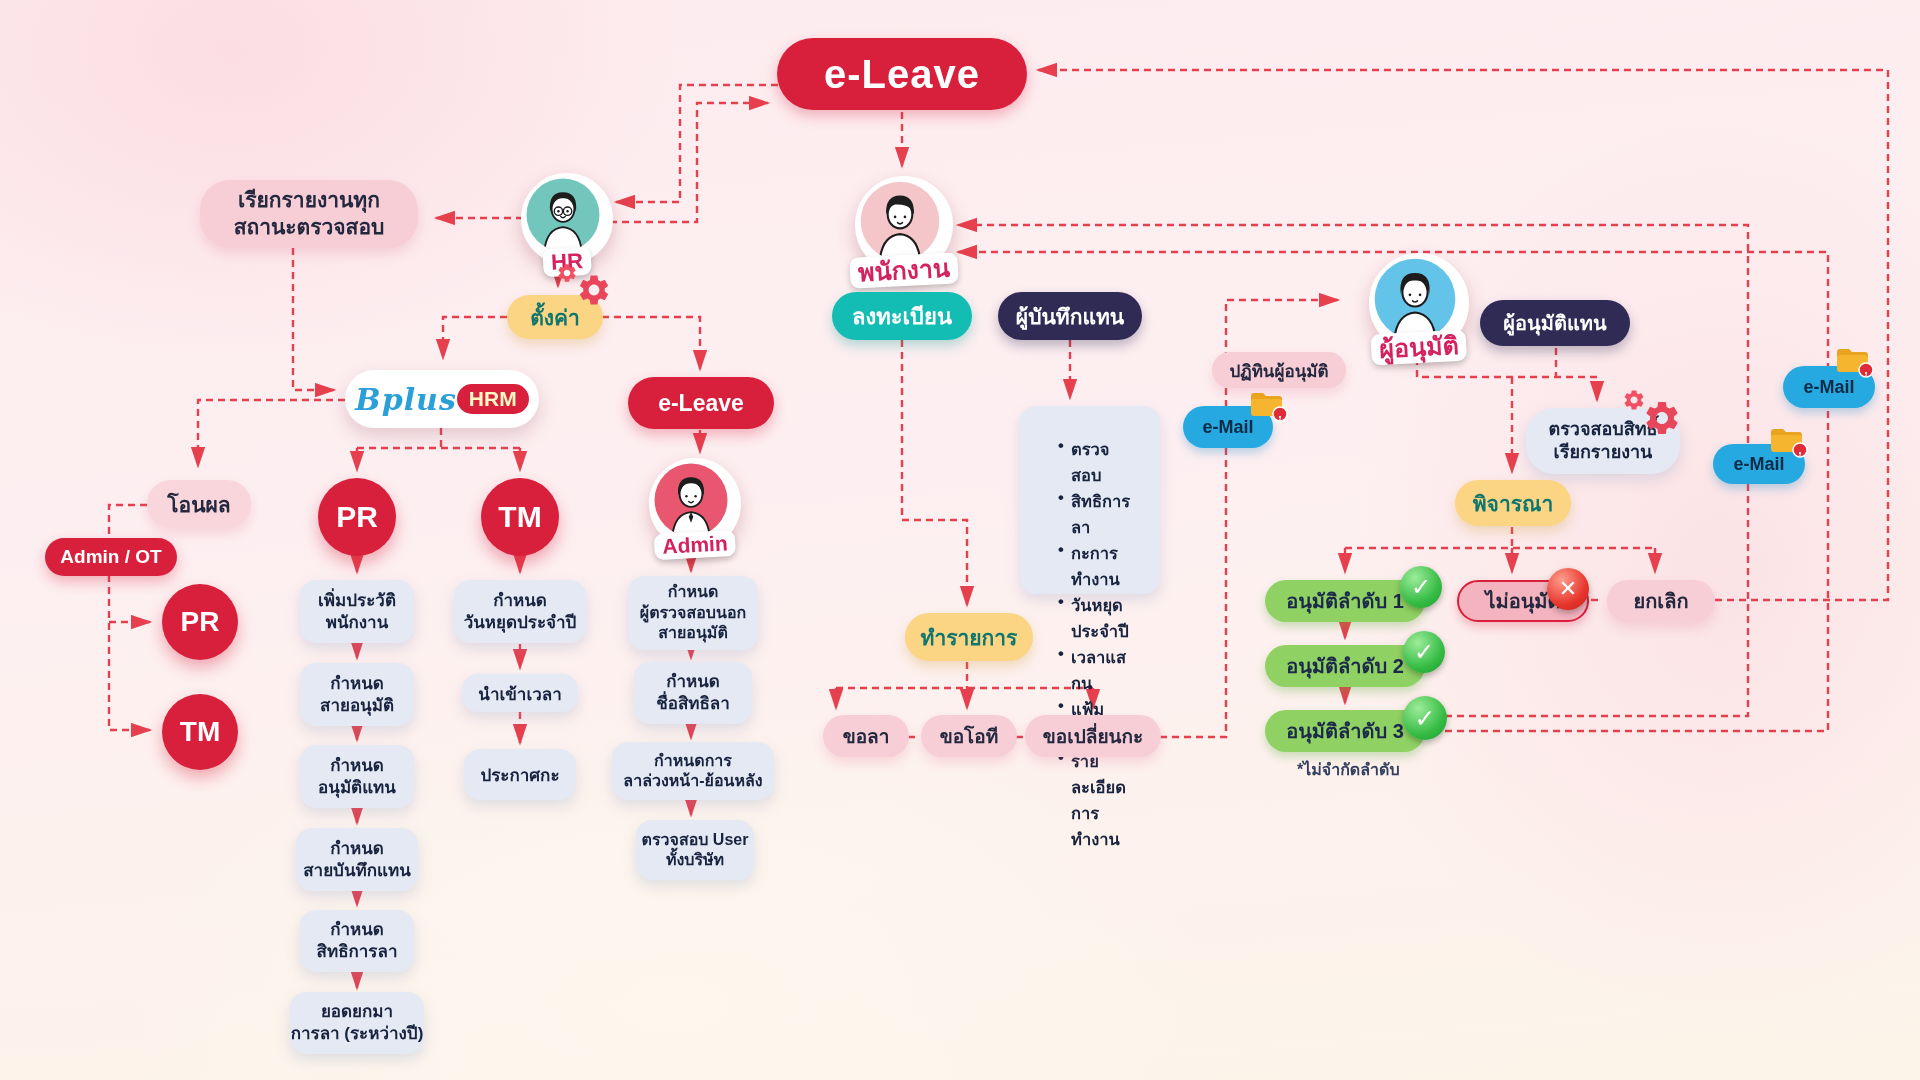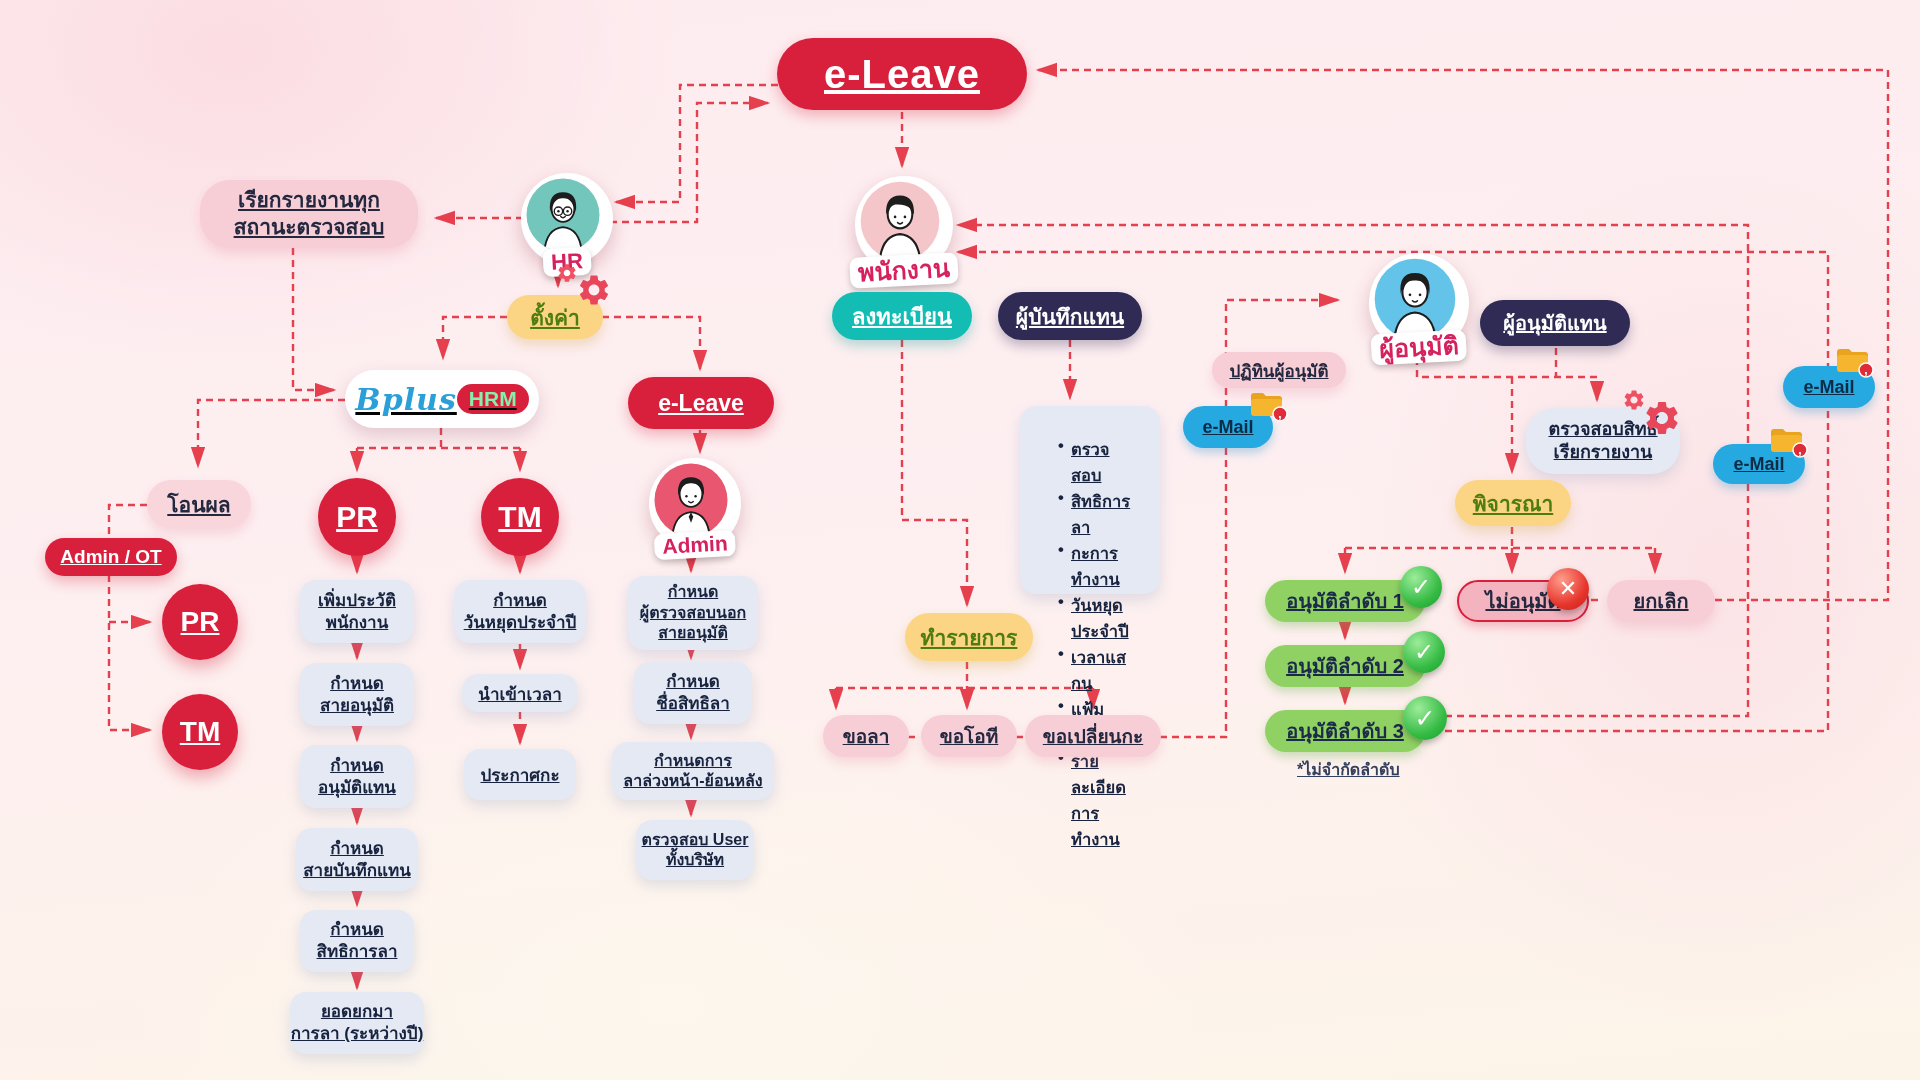--- a/index.html
+++ b/index.html
@@ -4,27 +4,27 @@
 <style>
   html,body{margin:0;padding:0;}
   body{font-family:"Liberation Sans","DejaVu Sans",sans-serif;}
   .stage{position:relative;width:1920px;height:1080px;overflow:hidden;
     background:linear-gradient(175deg,#fdecef 0%,#fdeff1 45%,#fdf2ec 78%,#fcf4e9 100%);}
   .blob{position:absolute;border-radius:50%;pointer-events:none;}
   .blob1{left:-220px;top:-260px;width:900px;height:620px;background:radial-gradient(closest-side,#fbdde3,rgba(251,221,227,0));}
   .blob2{right:-180px;top:120px;width:760px;height:900px;background:radial-gradient(closest-side,#fbe3e6,rgba(251,227,230,0));}
   .blob3{left:120px;bottom:-240px;width:1100px;height:640px;background:radial-gradient(closest-side,#fdf7ee,rgba(253,247,238,0));}
   svg.wires{position:absolute;left:0;top:0;}
-  .node{position:absolute;display:flex;align-items:center;justify-content:center;text-align:center;box-sizing:border-box;text-decoration:underline;}
+  .node{position:absolute;display:flex;align-items:center;justify-content:center;text-align:center;box-sizing:border-box;}
   .pill{border-radius:999px;font-weight:700;}
   .multiline{white-space:pre-line;line-height:1.28;}
   .red{background:#d8203c;color:#fff;box-shadow:0 6px 14px rgba(216,32,60,.30);}
   .pinkbox{background:#f7cdd6;color:#23283f;box-shadow:0 6px 12px rgba(216,90,120,.18);}
   .pinkbox2{background:#f8d6dc;color:#23283f;box-shadow:0 6px 12px rgba(216,90,120,.18);}
-  .yellow{background:#fbd584;color:#4d7c0f;box-shadow:0 6px 12px rgba(200,150,40,.25);}
+  .yellow{background:#fbd584;color:#0f766e;box-shadow:0 6px 12px rgba(200,150,40,.25);}
   .graybox{background:#e4e9f3;color:#17233f;border-radius:16px;font-weight:700;
     box-shadow:0 6px 14px rgba(120,140,180,.22);}
   .teal{background:#14bdb4;color:#fff;box-shadow:0 6px 12px rgba(20,160,150,.30);}
   .navy{background:#2f2b55;color:#fff;box-shadow:0 6px 12px rgba(47,43,85,.30);}
   .blue{background:#25a9e0;color:#0c2b46;box-shadow:0 5px 10px rgba(30,140,200,.30);}
   .green{background:#8fd163;color:#1b2a4a;box-shadow:0 5px 10px rgba(90,170,60,.30);}
   .rejectpill{background:#f3b3bf;color:#23283f;border:2.5px solid #d8203c;box-shadow:0 5px 10px rgba(216,32,60,.25);}
   .circle{border-radius:50%;background:#d8203c;color:#fff;font-weight:800;
     box-shadow:0 8px 16px rgba(216,32,60,.35);}
   .avatar{position:absolute;border-radius:50%;border:4px solid #fff;
@@ -36,21 +36,21 @@
   .badge{position:absolute;border-radius:50%;display:flex;align-items:center;justify-content:center;
     color:#fff;font-weight:900;box-shadow:0 3px 6px rgba(0,0,0,.28);}
   .badge.ok{background:radial-gradient(circle at 35% 28%,#9dec9a,#35bb44 62%,#1d9c30);}
   .badge.no{background:radial-gradient(circle at 35% 28%,#ff9d8c,#e6342b 62%,#bf241d);}
   .gear{position:absolute;}
   .folder{position:absolute;}
   .bpluswrap{background:#fff;border-radius:999px;box-shadow:0 8px 18px rgba(150,90,110,.25);
     display:flex;align-items:center;justify-content:center;}
   .bplus-script{font-family:"DejaVu Serif","Liberation Serif",serif;font-style:italic;font-weight:700;
     color:#2b9fd8;font-size:30px;letter-spacing:1px;}
-  .hrm-badge{background:#d8203c;color:#86efac;font-weight:800;font-size:21px;
+  .hrm-badge{background:#d8203c;color:#fef9c3;font-weight:800;font-size:21px;
     padding:3px 12px;border-radius:999px;}
   ul.checks{margin:16px;padding:14px 10px 12px 22px;list-style:none;text-align:left;}
   ul.checks li{position:relative;padding-left:13px;white-space:pre-line;}
   ul.checks li::before{content:"• ";position:absolute;left:0;}
   .note{position:absolute;color:#33405e;font-weight:700;}
 </style>
 </head>
 <body>
 
 <div class="stage">
@@ -376,21 +376,21 @@
   <div class="node pill green" style="left:1265px;top:645px;width:160px;height:42px;font-size:20px;">
     <span>อนุมัติลำดับ 2</span>
   </div>
   <div class="badge ok" style="left:1403px;top:631px;width:42px;height:42px;font-size:24px;">✓</div>
 
   <div class="node pill green" style="left:1265px;top:710px;width:160px;height:42px;font-size:20px;">
     <span>อนุมัติลำดับ 3</span>
   </div>
   <div class="badge ok" style="left:1403px;top:696px;width:44px;height:44px;font-size:25px;">✓</div>
 
-  <div class="note" style="left:1297px;top:757px;font-size:16px;text-decoration:underline;">*ไม่จำกัดลำดับ</div>
+  <div class="note" style="left:1297px;top:757px;font-size:16px;">*ไม่จำกัดลำดับ</div>
 
   <div class="node pill rejectpill" style="left:1457px;top:580px;width:132px;height:42px;font-size:20px;">
     <span>ไม่อนุมัติ</span>
   </div>
   <div class="badge no" style="left:1547px;top:568px;width:42px;height:42px;font-size:22px;">✕</div>
 
   <div class="node pill pinkbox" style="left:1607px;top:580px;width:108px;height:42px;font-size:20px;text-align:center;">
     <span>ยกเลิก</span>
   </div>
 </div>

